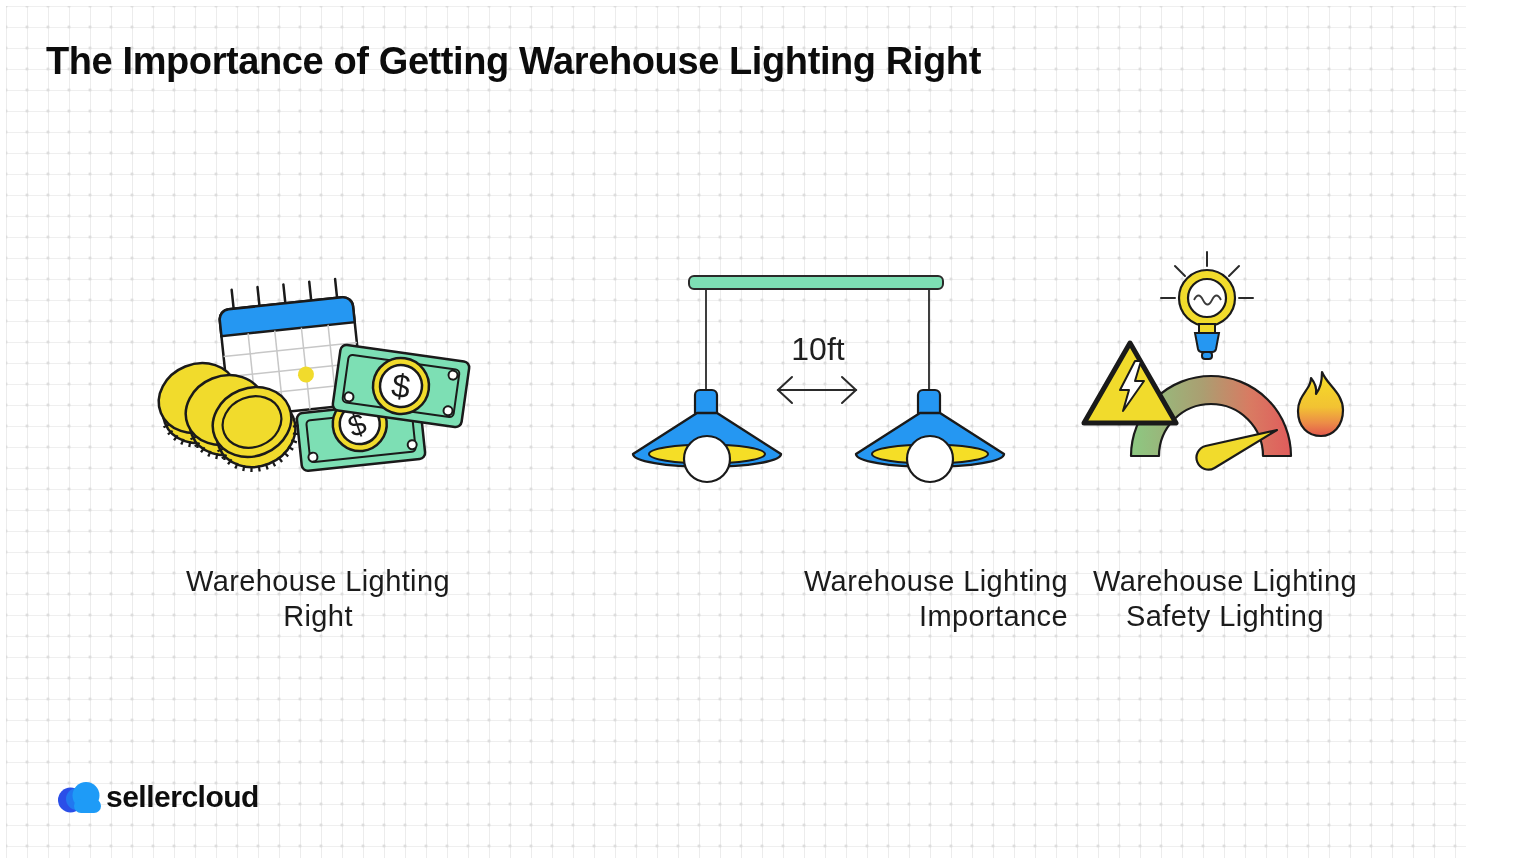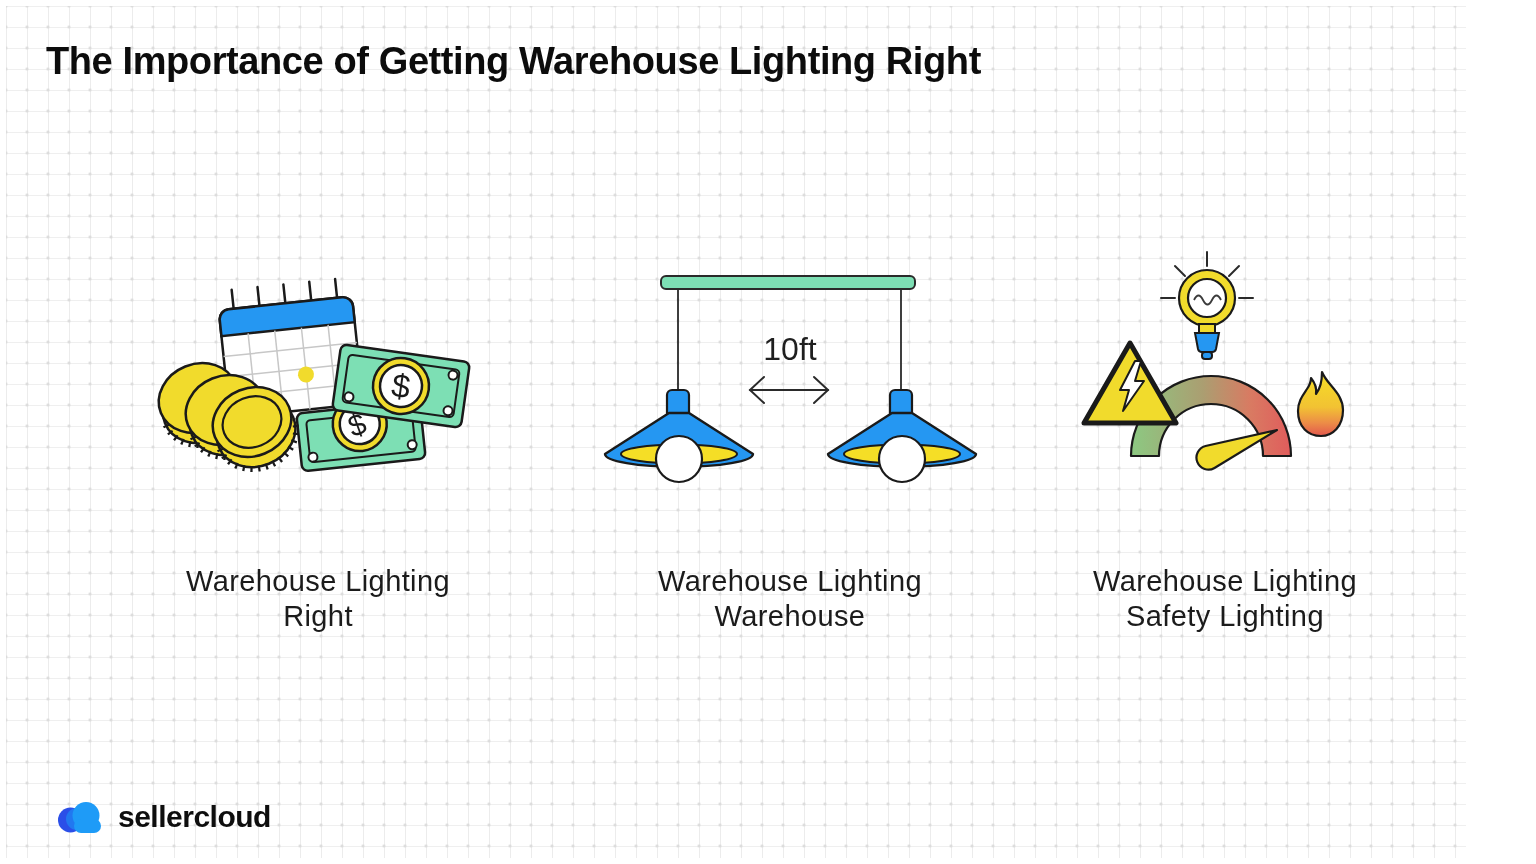--- a/index.html
+++ b/index.html
@@ -19,37 +19,37 @@
   }
 
   .page-title {
     position:absolute; left:46px; top:40px;
     font-size:38px; font-weight:800; letter-spacing:-0.4px;
     color:#0c0c0c; white-space:nowrap;
   }
 
   .col { position:absolute; top:240px; width:500px; text-align:center; }
   .col-costs      { left:68px;  }
-  .col-efficiency { left:540px; }
+  .col-efficiency { left:568px;text-align:right; }
   .col-safety     { left:975px; }
 
   .illus { height:262px; display:flex; justify-content:center; align-items:flex-start; }
   .illus svg { display:block; }
   .illus-lamps svg { margin-top:10px; }
 
   .label {
     margin-top:62px;
     font-size:29px; line-height:35px; font-weight:400;
     letter-spacing:0.4px; color:#1b1b1b;
   }
   .label span { display:block; }
 
   .brand {
     position:absolute; left:57px; top:780px;
-    display:flex; align-items:center; gap:13px;margin-top:20px;
+    display:flex; align-items:center; gap:1px;
   }
   .brand-name {
     font-size:30px; font-weight:800; letter-spacing:-0.5px; color:#0e0e0e;
   }
 
   .svg-text { font-family:"Liberation Sans","DejaVu Sans",sans-serif; }
 </style>
 </head>
 <body>
 
@@ -152,21 +152,21 @@
         <text class="svg-text" x="200" y="110" font-size="32" fill="#1f1f1f" text-anchor="middle">10ft</text>
         <g stroke="#2a2a2a" stroke-width="2" fill="none" stroke-linecap="round">
           <line x1="160" y1="140" x2="238" y2="140"></line>
           <polyline points="174,127 160,140 174,153"></polyline>
           <polyline points="224,127 238,140 224,153"></polyline>
         </g>
       </svg>
     </div>
     <div class="label">
       <span>Warehouse Lighting</span>
-      <span>Warehouse</span>
+      <span>Importance</span>
     </div>
   </section>
 
   <section class="col col-safety">
     <div class="illus">
       <svg width="320" height="250" viewBox="0 0 320 250">
         <defs>
           <linearGradient id="gaugeGrad" x1="0" y1="0" x2="1" y2="0">
             <stop offset="0" stop-color="#8CC982"></stop>
             <stop offset="0.45" stop-color="#AB9E71"></stop>

